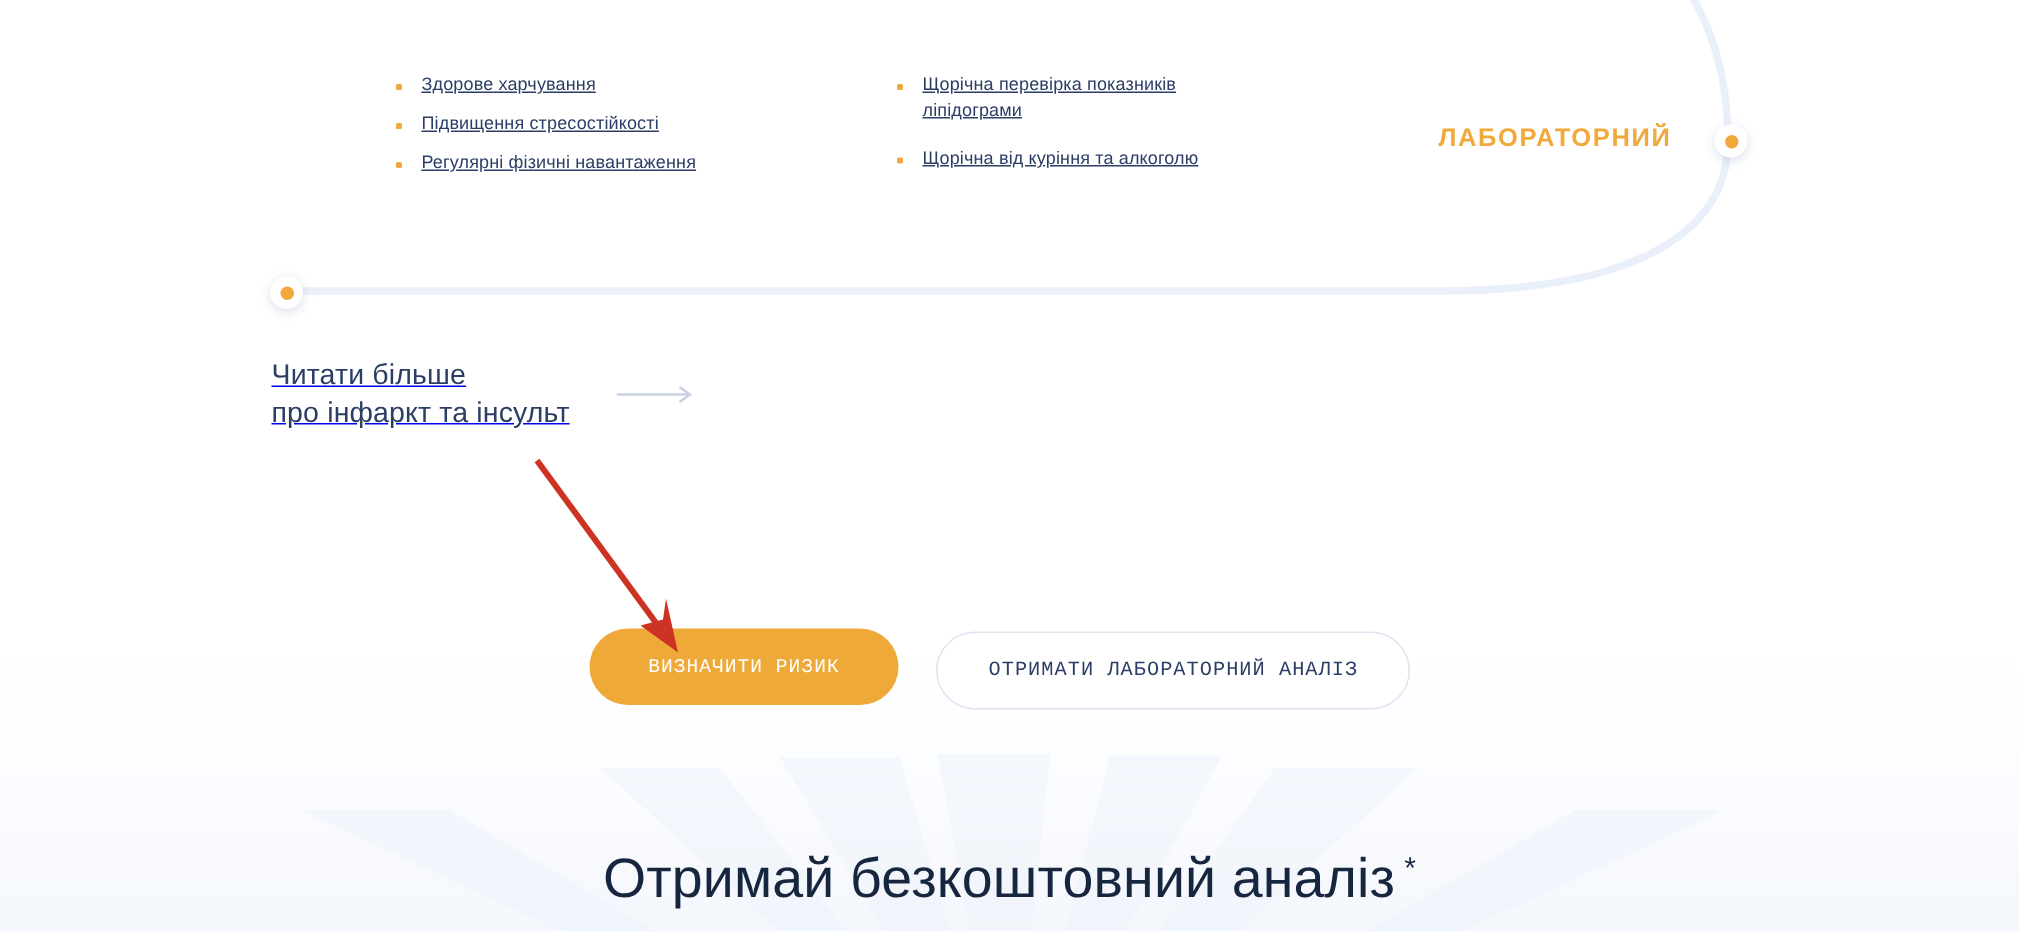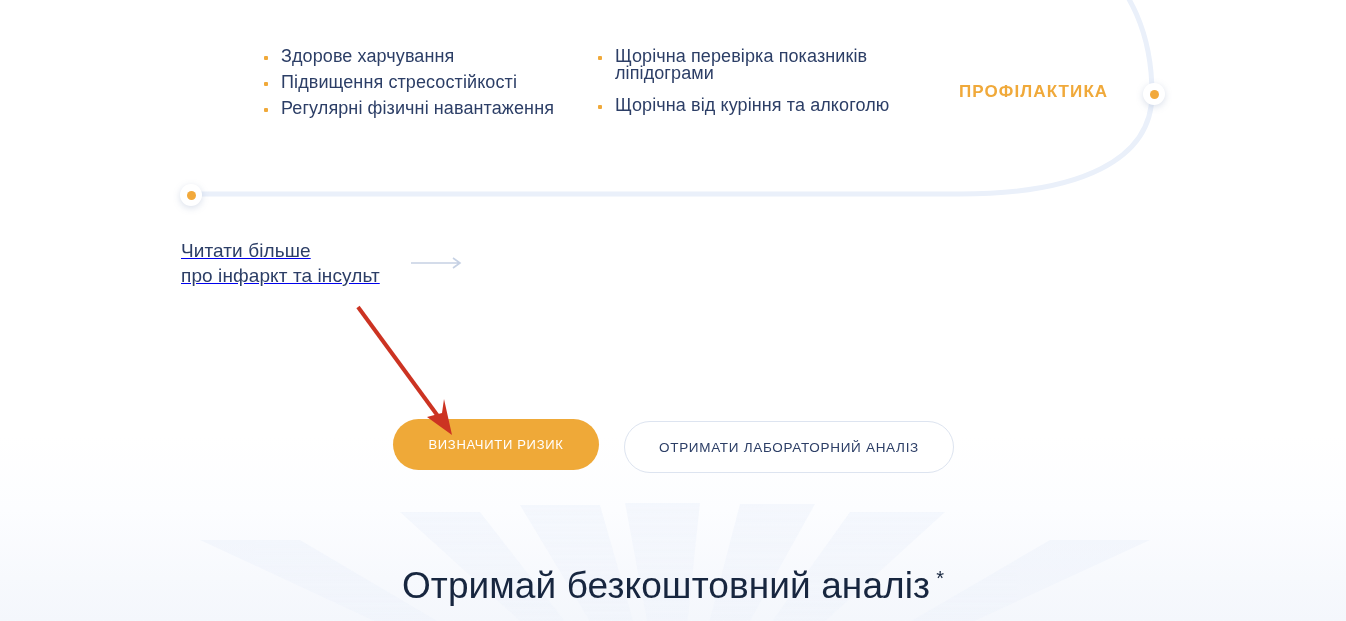--- a/index.html
+++ b/index.html
@@ -48,24 +48,25 @@
     width: 4px;
     height: 4px;
     background: #F0A93A;
     border-radius: 1px;
     margin-top: 8px;
     margin-right: 13px;
     flex: 0 0 auto;
   }
   .bullets .txt {
     color: #2C3E66;
-    font-size: 18px;
+    font-size: 12px;
     line-height: 17px;
     letter-spacing: 0.1px;
     white-space: pre-line;
+    text-decoration: underline;
   }
 
   #col-left  { left: 264px; top: 48px;  width: 320px; }
   #col-right { left: 598px; top: 48px;  width: 300px; }
 
   .bullet-row { display: flex; align-items: flex-start; margin-bottom: 9px; }
   #col-right .bullet-row { margin-bottom: 15px; }
 
   
   #prevention-label {
@@ -122,21 +123,21 @@
 
   
   #cta-row {
     position: absolute;
     left: 393px;
     top: 419px;
     display: flex;
     align-items: flex-start;
   }
   .btn {
-    font-family: Liberation Sans, sans-serif;
+    font-family: Liberation Mono, monospace;
     border: none;
     cursor: pointer;
     letter-spacing: 0.7px;
     white-space: nowrap;
     box-sizing: border-box;
   }
   #btn-primary {
     width: 206px;
     height: 51px;
     border-radius: 26px;
@@ -234,21 +235,21 @@
         <span class="txt">Щорічна перевірка показників
 ліпідограми</span>
       </div>
       <div class="bullet-row">
         <span class="dot"></span>
         <span class="txt">Щорічна від куріння та алкоголю</span>
       </div>
     </div>
   </div>
 
-  <div id="prevention-label">ПРОФІЛАКТИКА</div>
+  <div id="prevention-label">ЛАБОРАТОРНИЙ</div>
 
   <div class="node" id="node-right"></div>
   <div class="node" id="node-left"></div>
 
   <a id="read-more" href="#">
     <span id="read-more-text">Читати більше
 про інфаркт та інсульт</span>
     <span id="read-more-arrow">
       <svg width="54" height="14" viewBox="0 0 54 14" xmlns="http://www.w3.org/2000/svg">
         <path d="M0 7 H48 M42 2 L49 7 L42 12" fill="none" stroke="#C6D1E4" stroke-width="1.6"></path>

